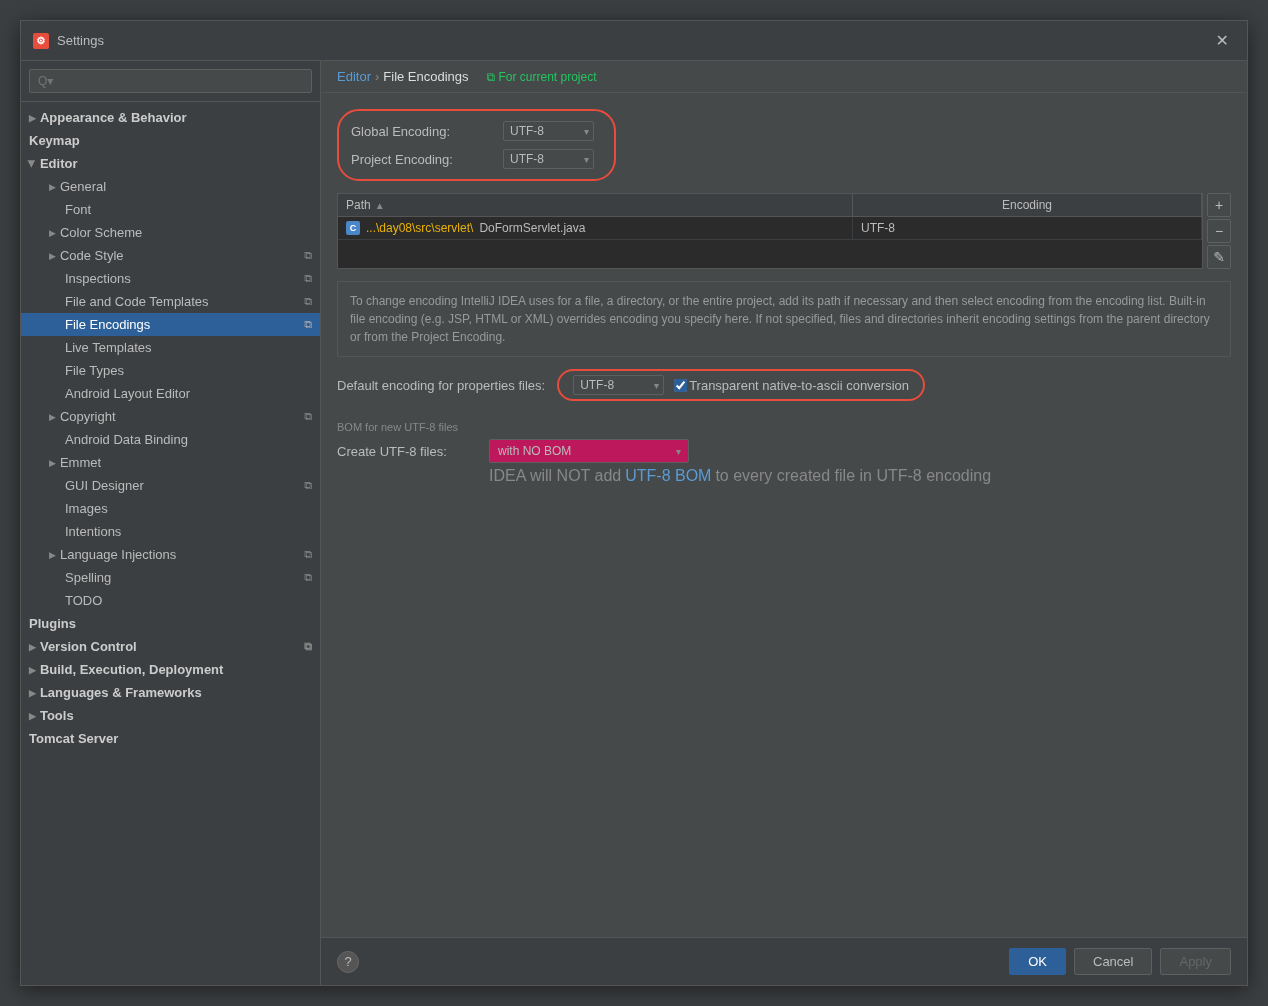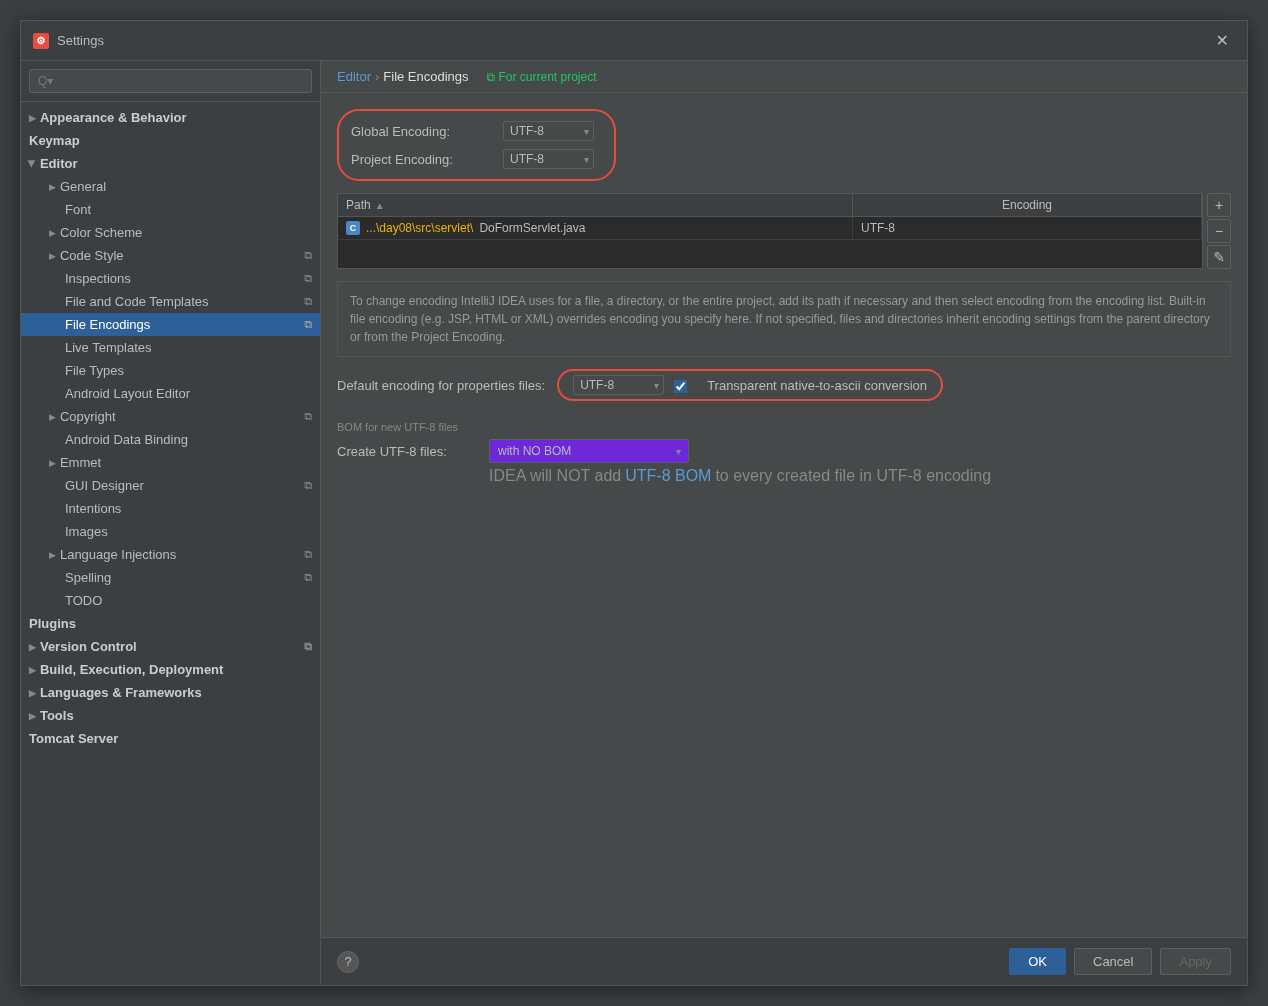--- a/index.html
+++ b/index.html
@@ -325,21 +325,21 @@
 
     .bom-select-wrapper {
       position: relative; display: inline-block;
     }
     .bom-select-wrapper::after {
       content: '▾'; position: absolute; right: 8px; top: 50%;
       transform: translateY(-50%); color: #888; pointer-events: none; font-size: 10px;
     }
 
     .bom-select {
-      background: #6d28d9; border: 1px solid #5e6060; color: #bbb;
+      background: #be185d; border: 1px solid #5e6060; color: #bbb;
       padding: 4px 28px 4px 8px; font-size: 12px; outline: none;
       cursor: pointer; min-width: 200px; appearance: none; -webkit-appearance: none;
       border-radius: 2px;
     }
 
     .bom-note {
       color: #888; font-size: 16px; padding-left: 0;
       display: flex; gap: 4px; margin-top: 4px;
     }
 
@@ -488,25 +488,25 @@
           <span class="chevron">▶</span>
           <span>Emmet</span>
         </div>
 
         <div class="tree-item child" style="padding-left:44px">
           <span>GUI Designer</span>
           <span class="copy-icon">⧉</span>
         </div>
 
         <div class="tree-item child" style="padding-left:44px">
+          <span>Images</span>
+        </div>
+
+        <div class="tree-item child" style="padding-left:44px">
           <span>Intentions</span>
-        </div>
-
-        <div class="tree-item child" style="padding-left:44px">
-          <span>Images</span>
         </div>
 
         <div class="tree-item child">
           <span class="chevron">▶</span>
           <span>Language Injections</span>
           <span class="copy-icon">⧉</span>
         </div>
 
         <div class="tree-item child" style="padding-left:44px">
           <span>Spelling</span>
@@ -621,21 +621,21 @@
         <div>
           <div class="properties-row">
             <span class="prop-label">Default encoding for properties files:</span>
             <div style="display:flex; align-items:center; gap:10px; border:2px solid #e74c3c; border-radius:22px; padding:4px 14px;">
               <div class="select-wrapper">
                 <select class="encoding-select" style="min-width:70px">
                   <option>UTF-8</option>
                   <option>ISO-8859-1</option>
                 </select>
               </div>
-              <label style="display:flex;align-items:flex-end;gap:20px;cursor:pointer;">
+              <label style="display:flex;align-items:center;gap:2px;cursor:pointer;">
                 <input type="checkbox" checked="" style="">
                 <span class="check-label">Transparent native-to-ascii conversion</span>
               </label>
             </div>
           </div>
         </div>
 
         <div class="bom-section">
           <div class="section-title">BOM for new UTF-8 files</div>
           <div class="bom-row">

